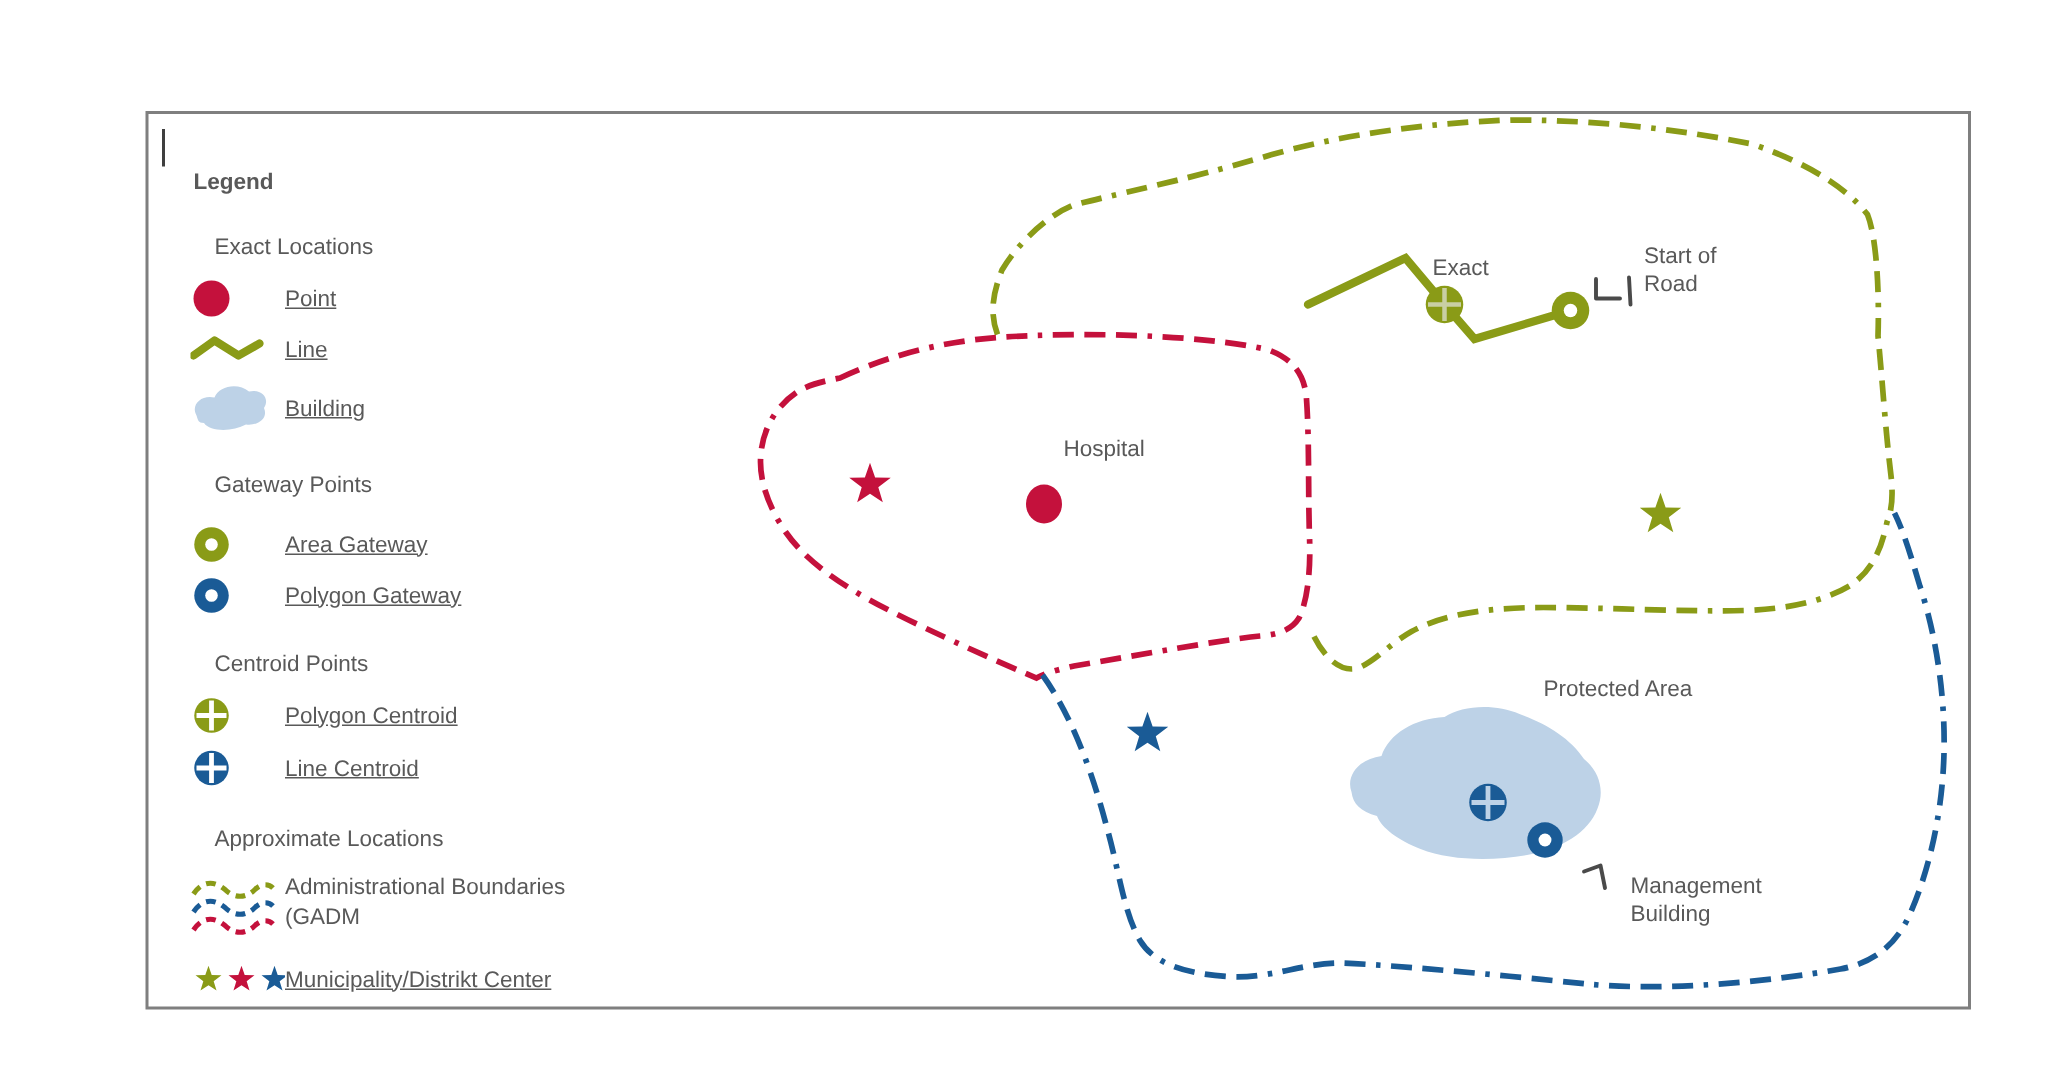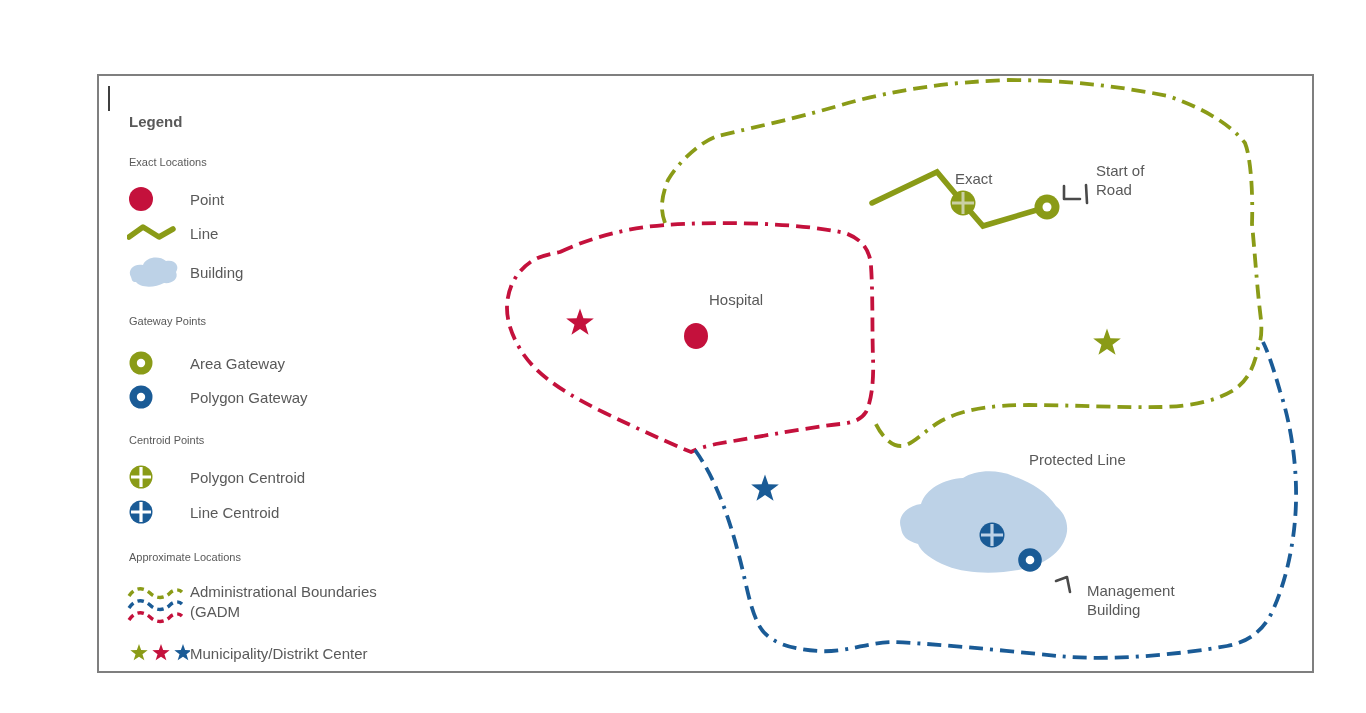--- a/index.html
+++ b/index.html
@@ -10,24 +10,24 @@
   #canvas-border{
     position:absolute;left:97px;top:74px;width:1213px;height:595px;
     border:2px solid var(--border,#7f7f7f);background:transparent;
   }
   #caret{position:absolute;left:108px;top:86px;width:2px;height:25px;background:#3f3f3f;}
   #map-svg{position:absolute;left:0;top:0;width:1366px;height:713px;}
 
   
   #legend{position:absolute;left:127px;top:0;width:340px;height:713px;}
   .lg-title{position:absolute;left:2px;font-size:15px;font-weight:bold;color:var(--text);}
-  .lg-head{position:absolute;left:2px;font-size:11px;color:var(--text);white-space:nowrap;}
+  .lg-head{position:absolute;left:16px;font-size:15px;color:var(--text);white-space:nowrap;}
   .lg-row{position:absolute;left:0;display:flex;align-items:center;height:26px;}
   .lg-row .icon-box{width:63px;display:flex;align-items:center;}
-  .lg-row .lg-label{font-size:15px;color:var(--text);white-space:nowrap;}
+  .lg-row .lg-label{font-size:15px;color:var(--text);white-space:nowrap;text-decoration:underline;}
   .lg-row-tall{height:44px;align-items:flex-start;}
   .two-line{font-size:15px;color:var(--text);line-height:20px;}
 
   
   .lbl{position:absolute;font-size:15px;line-height:19px;color:var(--text);}
 
   
   .st-olive{stroke:var(--olive);}   .fl-olive{fill:var(--olive);}
   .st-red{stroke:var(--red);}       .fl-red{fill:var(--red);}
   .st-blue{stroke:var(--blue);}     .fl-blue{fill:var(--blue);}
@@ -101,21 +101,21 @@
       <circle cx="1030" cy="560" r="11.8" class="fl-blue"></circle>
       <circle cx="1030" cy="560" r="4.3" fill="#ffffff"></circle>
     </g>
 
     <path class="mark" d="M1056,581 L1067,577 L1070,592"></path>
   </svg>
 
   <div class="lbl" style="left:955px;top:169px;">Exact</div>
   <div class="lbl" style="left:1096px;top:161px;width:64px;">Start of Road</div>
   <div class="lbl" style="left:709px;top:290px;">Hospital</div>
-  <div class="lbl" style="left:1029px;top:450px;">Protected Line</div>
+  <div class="lbl" style="left:1029px;top:450px;">Protected Area</div>
   <div class="lbl" style="left:1087px;top:581px;width:120px;">Management Building</div>
 
   <div id="legend">
     <div class="lg-title" style="top:113px;">Legend</div>
 
     <div class="lg-head" style="top:156px;">Exact Locations</div>
 
     <div class="lg-row" style="top:186px;">
       <span class="icon-box">
           <svg width="28" height="26">

